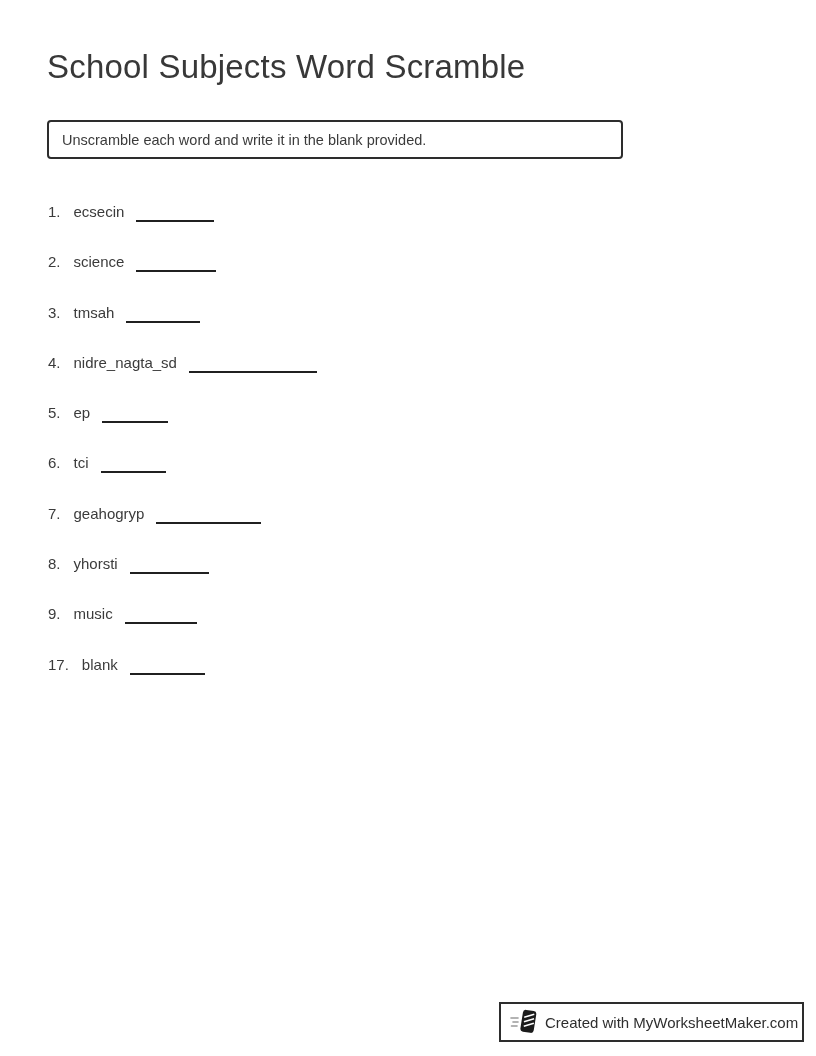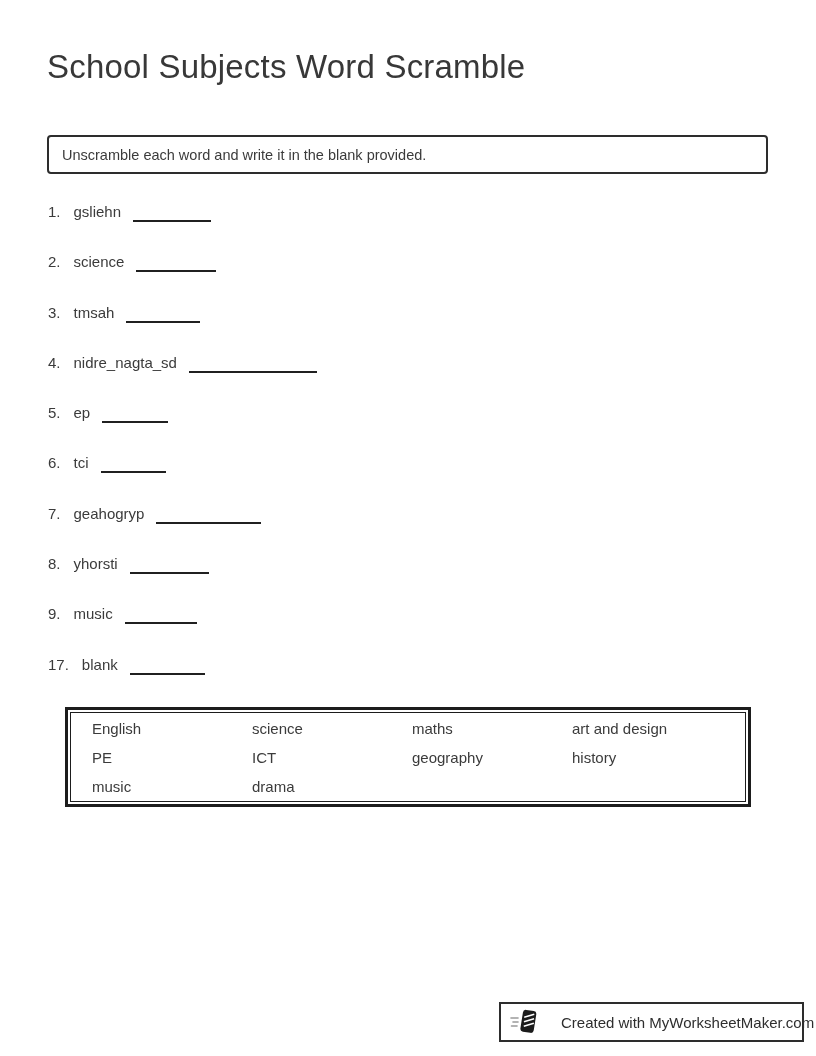--- a/index.html
+++ b/index.html
@@ -12,22 +12,22 @@
     font-family:"Liberation Sans","DejaVu Sans",sans-serif;
     color:#3b3b3b;
     overflow:hidden;
   }
   .title {
     position:absolute; left:47px; top:48px;
     font-size:33px; font-weight:400; color:#383838;
     letter-spacing:0.2px; line-height:38px;
   }
   .instructions-box {
-    position:absolute; left:47px; top:135px;
-    width:721px; height:39px;
+    position:absolute; left:47px; top:120px;
+    width:576px; height:39px;
     border:2px solid #2d2d2d; border-radius:4px;
     display:flex; align-items:center;
     padding-left:13px;
     font-size:14.5px; color:#3b3b3b;
     background:#fff;
   }
   ol.scramble-list {
     position:absolute; left:48px; top:202px;
     list-style:none; width:720px;
   }
@@ -66,40 +66,39 @@
     line-height:29px;
     white-space:nowrap;
   }
   .footer-box {
     position:absolute; left:499px; top:1002px;
     width:305px; height:40px;
     border:2px solid #2d2d2d;
     display:flex; align-items:center;
     padding:0 10px 0 9px;
     background:#fff;
-    gap:16px;
   }
   .footer-logo { flex:0 0 auto; margin-right:7px; display:flex; align-items:center; }
   .footer-credit { font-size:15px; color:#2e2e2e; white-space:nowrap; }
 </style>
 </head>
 <body>
 
 <div class="page">
 
   <h1 class="title">School Subjects Word Scramble</h1>
 
   <div class="instructions-box">
     <span>Unscramble each word and write it in the blank provided.</span>
   </div>
 
   <ol class="scramble-list">
     <li>
       <span class="item-number">1.</span>
-      <span class="scrambled-word">gsliehn</span>
+      <span class="scrambled-word">ecsecin</span>
       <span class="answer-blank" style="width: 78px;"></span>
     </li>
 
     <li>
       <span class="item-number">2.</span>
       <span class="scrambled-word">science</span>
       <span class="answer-blank" style="width: 80px;"></span>
     </li>
 
     <li>
@@ -144,36 +143,20 @@
       <span class="answer-blank" style="width: 72px;"></span>
     </li>
 
     <li>
       <span class="item-number">17.</span>
       <span class="scrambled-word">blank</span>
       <span class="answer-blank" style="width: 75px;"></span>
     </li>
   </ol>
 
-  <div class="word-bank-outer">
-    <div class="word-bank-inner">
-      <div class="word-bank-grid">
-          <span>English</span>
-          <span>science</span>
-          <span>maths</span>
-          <span>art and design</span>
-          <span>PE</span>
-          <span>ICT</span>
-          <span>geography</span>
-          <span>history</span>
-          <span>music</span>
-          <span>drama</span>
-        </div>
-    </div>
-  </div>
 
   <div class="footer-box">
     <span class="footer-logo">
       <svg width="28" height="30" viewBox="0 0 28 30" aria-hidden="true">
         <g stroke="#9a9a9a" stroke-width="1.6" stroke-linecap="round">
           <line x1="1" y1="11" x2="8" y2="11"></line>
           <line x1="3" y1="15" x2="8" y2="15"></line>
           <line x1="1.5" y1="19" x2="7" y2="19"></line>
         </g>
         <g transform="rotate(9 19 15)">

